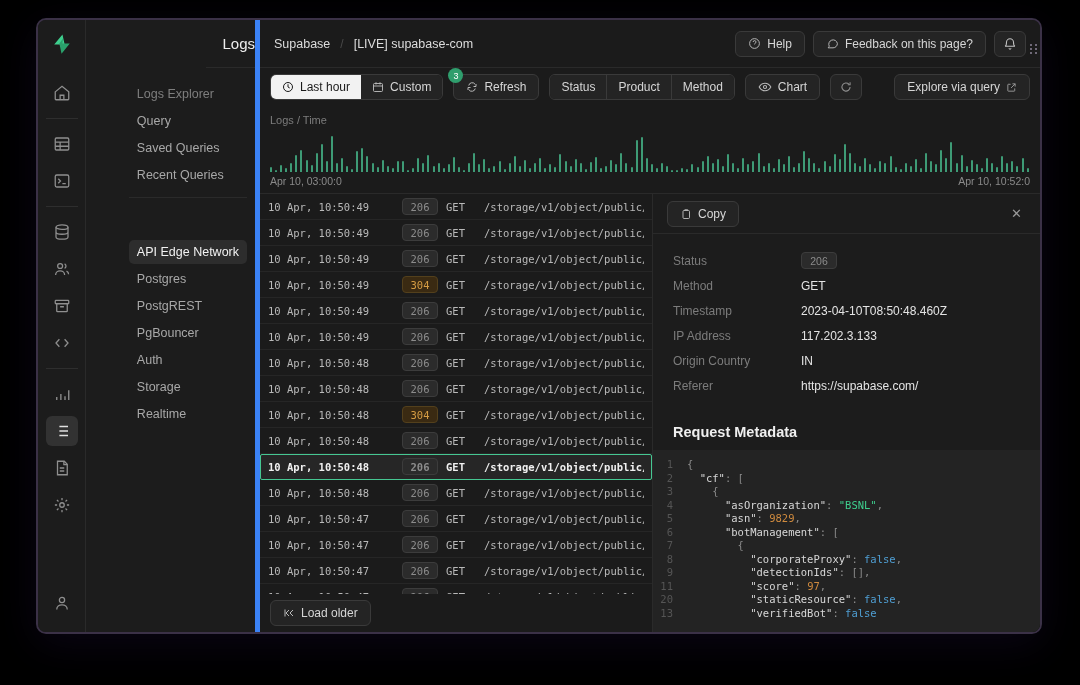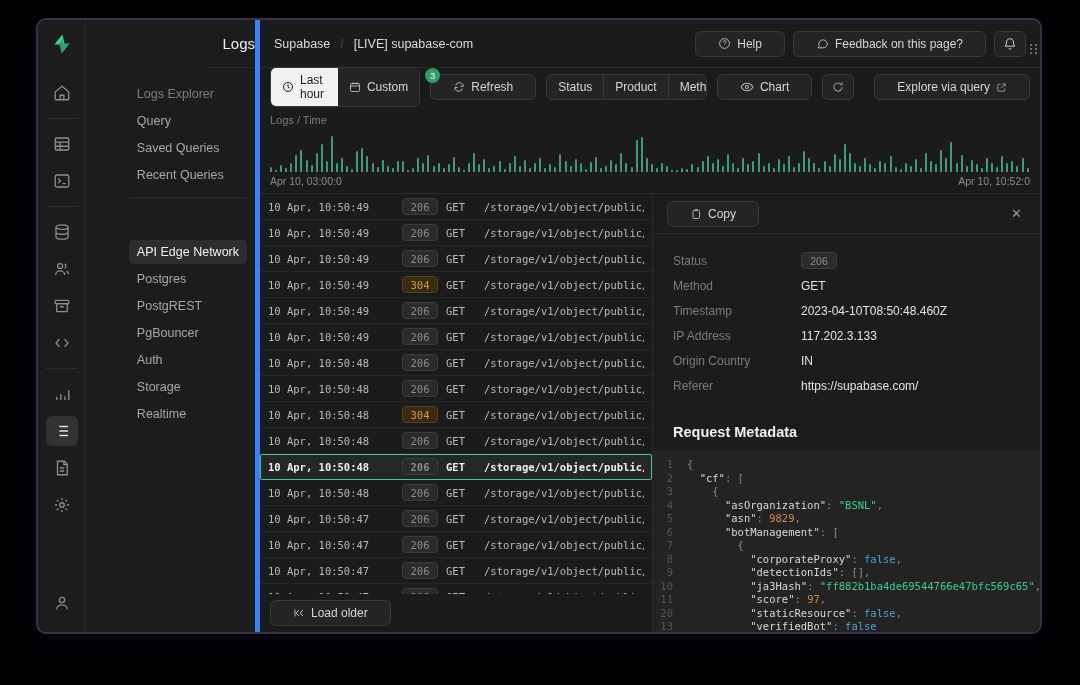--- a/index.html
+++ b/index.html
@@ -31,21 +31,21 @@
   .nav-item.muted { color:#7e7e7e; }
   .nav-item.sel { background:#2d2d2d; color:#f2f2f2; }
   .nav-div { height:1px; background:#2a2a2a; margin:10px 0 42px; }
 
   
   .main { flex:1; display:flex; flex-direction:column; min-width:0; background:#1b1b1b; }
   .hdr { height:48px; border-bottom:1px solid #2a2a2a; display:flex; align-items:center; padding:0 14px; flex-shrink:0; }
   .crumb { font-size:12.5px; color:#dcdcdc; }
   .crumb-sep { color:#4a4a4a; margin:0 10px; font-size:12px; }
   .hdr-right { margin-left:auto; display:flex; gap:8px; align-items:center; }
-  .btn { display:inline-flex; align-items:center; gap:6px; font-size:12px; color:#d6d6d6; background:#242424; border:1px solid #3a3a3a; border-radius:6px; padding:5px 22px; cursor:pointer; white-space:nowrap; }
+  .btn { display:inline-flex; align-items:center; gap:6px; font-size:12px; color:#d6d6d6; background:#242424; border:1px solid #3a3a3a; border-radius:6px; padding:5px 12px; cursor:pointer; white-space:nowrap; }
   .btn-icononly { padding:5px 8px; }
 
   .toolbar { height:38px; display:flex; align-items:center; gap:10px; padding:0 10px; flex-shrink:0; }
   .search { display:flex; align-items:center; gap:7px; width:186px; height:26px; background:#1f1f1f; border:1px solid #343434; border-radius:6px; padding:0 9px; }
   .search input { background:transparent; border:none; outline:none; color:#bbb; font-size:12px; width:100%; font-family:"Liberation Sans",sans-serif; }
   .search input::placeholder { color:#6b6b6b; }
   .seg { display:flex; border-radius:6px; overflow:hidden; border:1px solid #3a3a3a; }
   .seg > div { display:flex; align-items:center; gap:6px; font-size:12px; padding:5px 11px; cursor:pointer; }
   .seg .on { background:#f2f2f2; color:#1a1a1a; }
   .seg .off { background:#242424; color:#d6d6d6; }
@@ -631,21 +631,20 @@
         <div class="code" id="metadata-code">
             <div class="cline"><span class="ln">1</span><span><span class="tok-p">{</span></span></div>
             <div class="cline"><span class="ln">2</span><span><span class="tok-p">  </span><span class="tok-k">"cf"</span><span class="tok-p">: [</span></span></div>
             <div class="cline"><span class="ln">3</span><span><span class="tok-p">    {</span></span></div>
             <div class="cline"><span class="ln">4</span><span><span class="tok-p">      </span><span class="tok-k">"asOrganization"</span><span class="tok-p">: </span><span class="tok-s">"BSNL"</span><span class="tok-p">,</span></span></div>
             <div class="cline"><span class="ln">5</span><span><span class="tok-p">      </span><span class="tok-k">"asn"</span><span class="tok-p">: </span><span class="tok-n">9829</span><span class="tok-p">,</span></span></div>
             <div class="cline"><span class="ln">6</span><span><span class="tok-p">      </span><span class="tok-k">"botManagement"</span><span class="tok-p">: [</span></span></div>
             <div class="cline"><span class="ln">7</span><span><span class="tok-p">        {</span></span></div>
             <div class="cline"><span class="ln">8</span><span><span class="tok-p">          </span><span class="tok-k">"corporateProxy"</span><span class="tok-p">: </span><span class="tok-b">false</span><span class="tok-p">,</span></span></div>
             <div class="cline"><span class="ln">9</span><span><span class="tok-p">          </span><span class="tok-k">"detectionIds"</span><span class="tok-p">: [],</span></span></div>
-            <div class="cline"><span class="ln">10</span><span><span class="tok-p">          </span><span class="tok-k">"ja3Hash"</span><span class="tok-p">: </span><span class="tok-s">"ff882b1ba4de69544766e47bfc569c65"</span><span class="tok-p">,</span></span></div>
             <div class="cline"><span class="ln">11</span><span><span class="tok-p">          </span><span class="tok-k">"score"</span><span class="tok-p">: </span><span class="tok-n">97</span><span class="tok-p">,</span></span></div>
             <div class="cline"><span class="ln">20</span><span><span class="tok-p">          </span><span class="tok-k">"staticResource"</span><span class="tok-p">: </span><span class="tok-b">false</span><span class="tok-p">,</span></span></div>
             <div class="cline"><span class="ln">13</span><span><span class="tok-p">          </span><span class="tok-k">"verifiedBot"</span><span class="tok-p">: </span><span class="tok-b">false</span></span></div>
           </div>
       </div>
     </div>
   </div>
 </div>
 
 </body></html>

